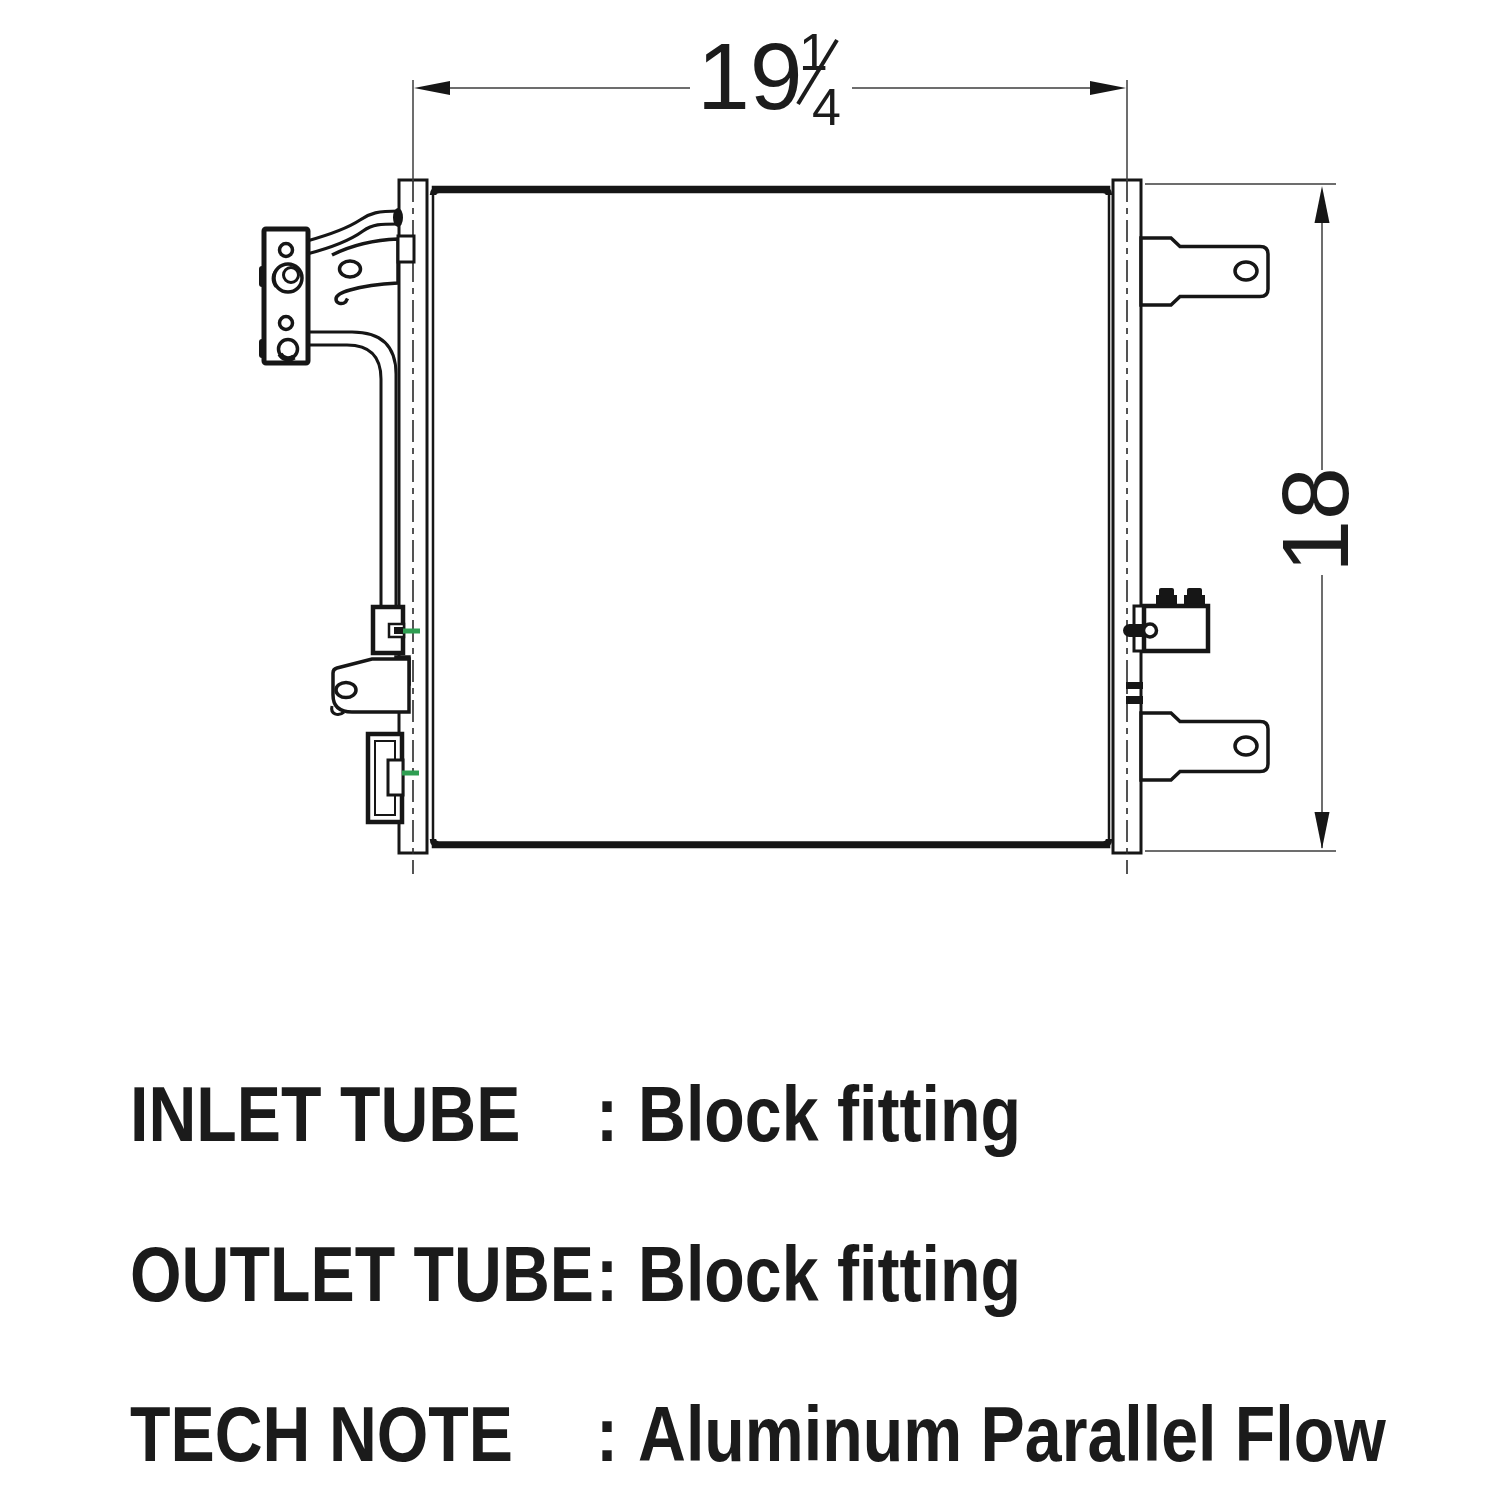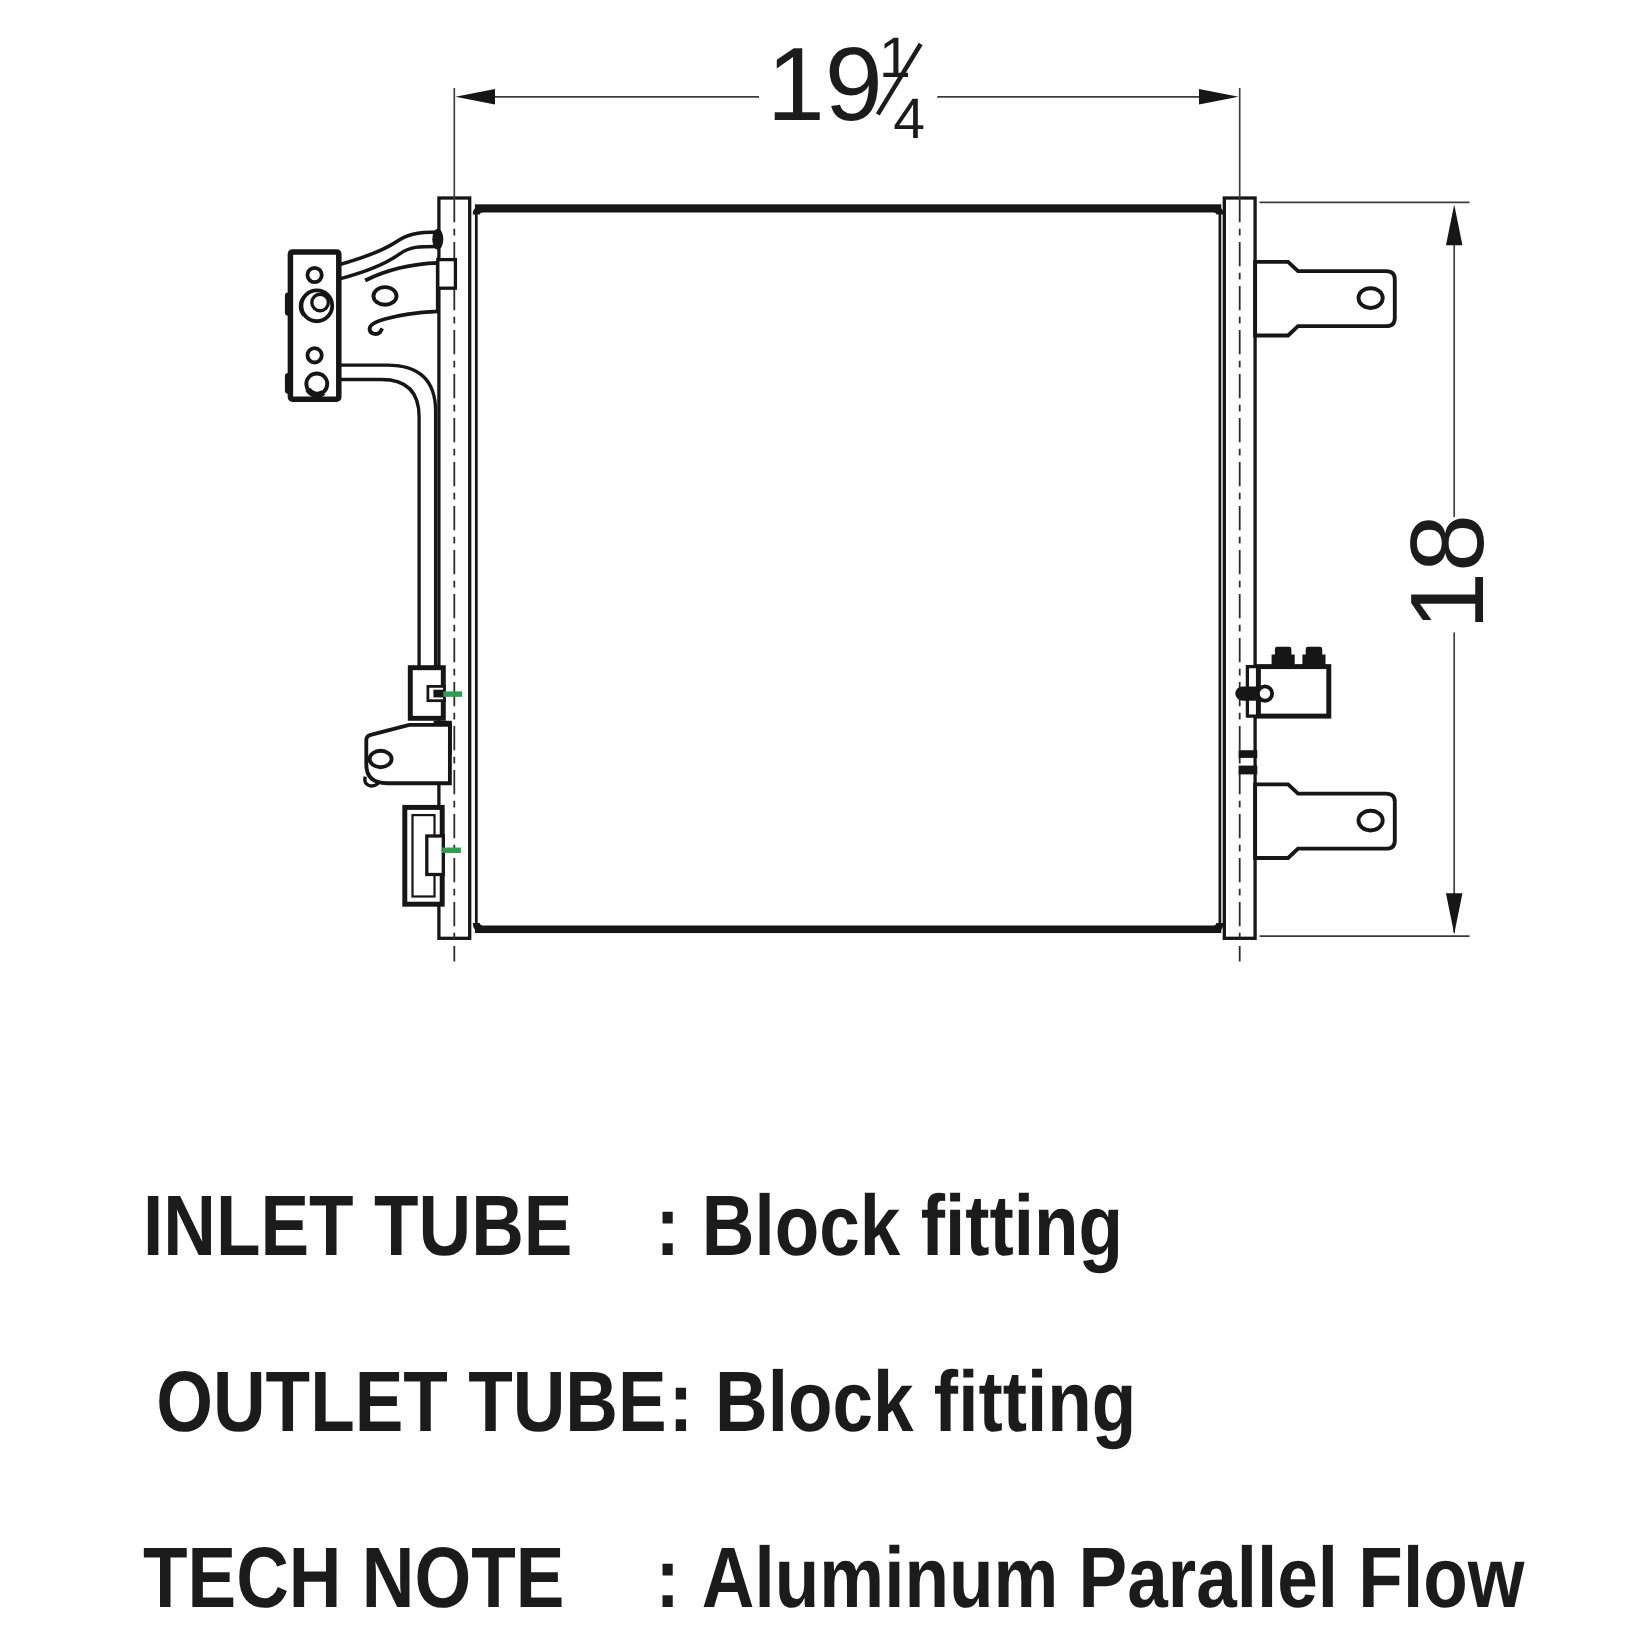--- a/index.html
+++ b/index.html
@@ -13,21 +13,21 @@
   .spec-row span{
     position:absolute;top:0;display:inline-block;white-space:nowrap;
     font-size:78px;font-weight:700;color:#1b1b1b;line-height:1.1;
     transform:scaleX(0.85);transform-origin:0 50%;
     font-family:"Liberation Sans", sans-serif;
   }
   .spec-label{left:130px;}
   .spec-colon{left:596px;}
   .spec-value{left:638px;}
   #row-1{top:1072px;}
-  #row-2{top:1232px;margin-left:12px;}
+  #row-2{top:1232px;}
   #row-3{top:1392px;}
 </style>
 </head>
 <body>
 
 <svg width="1500" height="1500" viewBox="0 0 1500 1500">
   <g fill="none" stroke="#161616" stroke-width="2.5">
 
     <g>
       <rect x="399" y="180" width="28" height="673" fill="#ffffff" stroke-width="3"></rect>

